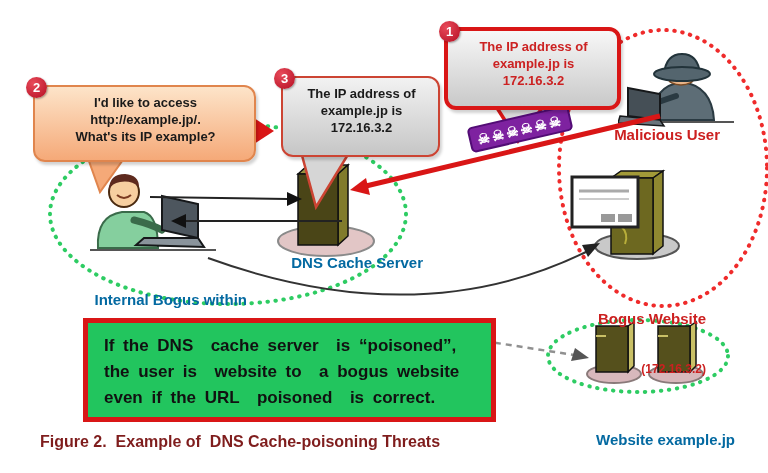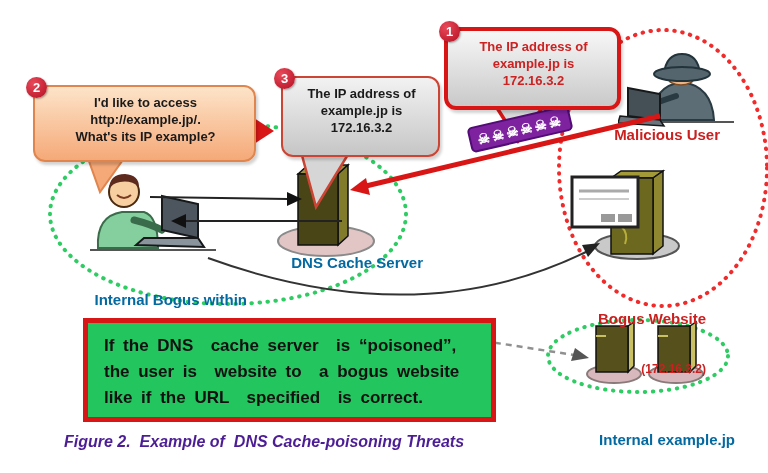--- a/index.html
+++ b/index.html
@@ -48,21 +48,21 @@
   }
 
   
   .warning{
     position:absolute;left:83px;top:318px;width:413px;height:104px;
     background:#22c55e;border:5px solid #d91616;box-sizing:border-box;
     padding:10px 0 0 16px;
   }
   .warning .w-line{color:#111111;font-size:17px;line-height:26px;word-spacing:4px;white-space:pre;}
 
-  .caption{position:absolute;left:64px;top:433px;color:#4c1d95;font-size:16px;white-space:pre;font-style:italic;}
+  .caption{position:absolute;left:40px;top:433px;color:#7f1d1d;font-size:16px;white-space:pre;}
 </style>
 </head>
 <body>
 
 <div class="stage">
 
   <svg class="connector-layer" viewBox="0 0 768 473">
     <ellipse cx="228" cy="214" rx="178" ry="90" fill="none" stroke="#2ecc63" stroke-width="4" stroke-linecap="round" stroke-dasharray="0.5 7.5"></ellipse>
     <ellipse cx="663" cy="168" rx="104" ry="138" fill="none" stroke="#ef2b2b" stroke-width="4" stroke-linecap="round" stroke-dasharray="0.5 7.5"></ellipse>
     <ellipse cx="638" cy="356" rx="90" ry="36" fill="none" stroke="#2ecc63" stroke-width="4" stroke-linecap="round" stroke-dasharray="0.5 7.5"></ellipse>
@@ -191,25 +191,25 @@
   <div class="lbl lbl-green" style="left:241px;top:254px;width:182px;">DNS Cache Server</div>
 
   <div class="lbl lbl-red" style="left:560px;top:126px;width:160px;">Malicious User</div>
 
   <div class="lbl lbl-red" style="left:558px;top:276px;width:148px;">
     <div>Bogus Website</div>
     <div class="lbl-ip">(172.16.3.2)</div>
   </div>
 
   <div class="lbl lbl-green" style="left:545px;top:397px;width:190px;">
-    <div>Internal example.jp</div>
+    <div>Website example.jp</div>
     
   </div>
 
   <div class="warning">
     <div class="w-line">If the DNS  cache server  is “poisoned”,</div>
     <div class="w-line">the user is  website to  a bogus website</div>
-    <div class="w-line">like if the URL  specified  is correct.</div>
+    <div class="w-line">even if the URL  poisoned  is correct.</div>
   </div>
 
   <div class="caption">Figure 2.  Example of  DNS Cache-poisoning Threats</div>
 
 </div>
 
 </body></html>

